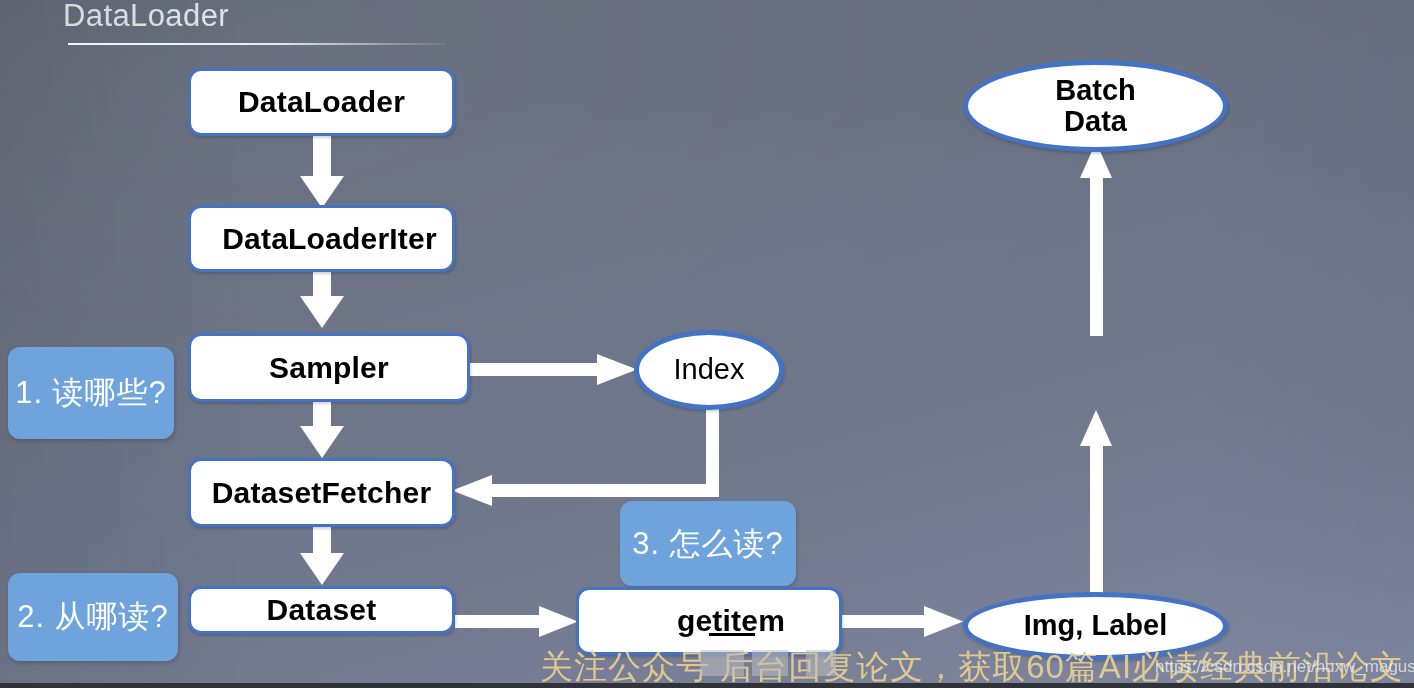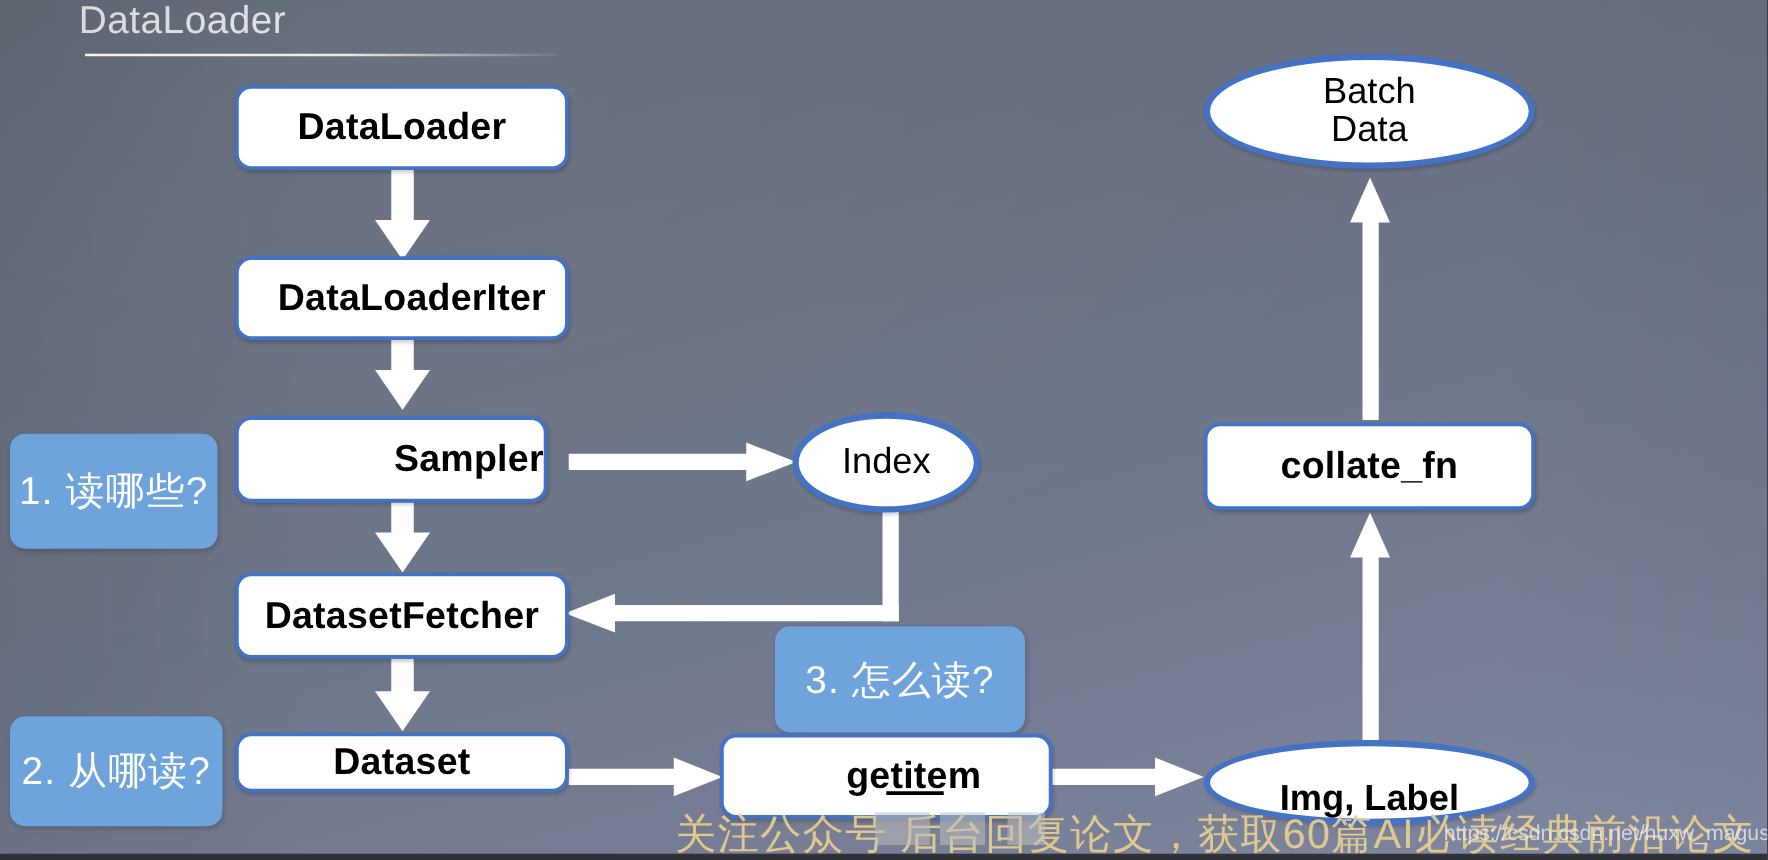--- a/index.html
+++ b/index.html
@@ -238,64 +238,61 @@
   </svg>
 
   <div class="node" style="left:188px; top:68px; width:267px; height:68px;">
     <span>DataLoader</span>
   </div>
 
   <div class="node" style="left:188px; top:205px; width:267px; height:67px;padding-left:16px;">
     <span>DataLoaderIter</span>
   </div>
 
-  <div class="node" style="left:188px; top:333px; width:250px; height:69px;justify-content:flex-end;">
+  <div class="node" style="left:188px; top:333px; width:282px; height:69px;">
     <span>Sampler</span>
   </div>
 
   <div class="node" style="left:188px; top:458px; width:267px; height:69px;">
     <span>DatasetFetcher</span>
   </div>
 
   <div class="node" style="left:188px; top:586px; width:267px; height:48px;">
     <span>Dataset</span>
   </div>
 
   <div class="ellipse" style="left:634px; top:330px; width:150px; height:80px; font-weight:normal;">
     <span>Index</span>
   </div>
 
   <div class="node" style="left:576px; top:587px; width:266px; height:68px;padding-left:44px;">
     <span class="under-mark">getitem</span>
   </div>
 
-  <div class="ellipse" style="left:963px; top:43px; width:265px; height:92px;">
+  <div class="ellipse" style="left:963px; top:60px; width:265px; height:92px;font-weight:bold;">
     <span>
       <span>Batch</span><br>
       <span>Data</span>
     </span>
   </div>
 
-  <div class="node" style="left:963px; top:338px; width:265px; height:70px;">
-    <span>collate_fn</span>
-  </div>
-
-  <div class="ellipse" style="left:963px; top:592px; width:265px; height:68px; font-weight:bold;align-items:flex-end;">
+
+  <div class="ellipse" style="left:963px; top:592px; width:265px; height:68px; font-weight:bold;">
     <span>Img, Label</span>
   </div>
 
   <div class="callout" style="left:8px; top:327px; width:166px; height:92px;margin-top:20px;">
     <span>1. 读哪些?</span>
   </div>
 
   <div class="callout" style="left:8px; top:573px; width:170px; height:88px;">
     <span>2. 从哪读?</span>
   </div>
 
-  <div class="callout" style="left:620px; top:501px; width:200px; height:85px;">
+  <div class="callout" style="left:620px; top:501px; width:176px; height:85px;">
     <span>3. 怎么读?</span>
   </div>
 
   <div class="wm-gold">关注公众号        后台回复论文，获取60篇AI必读经典前沿论文</div>
   <div class="redact" style="left:700px; top:650px; width:44px; height:26px;"></div>
   <div class="redact" style="left:752px; top:650px; width:36px; height:26px;"></div>
   <div class="redact" style="left:806px; top:650px; width:30px; height:26px;"></div>
   <div class="wm-csdn">https://csdn.csdn.net/huxw_magus</div>
   <div class="bottom-strip"></div>
 

